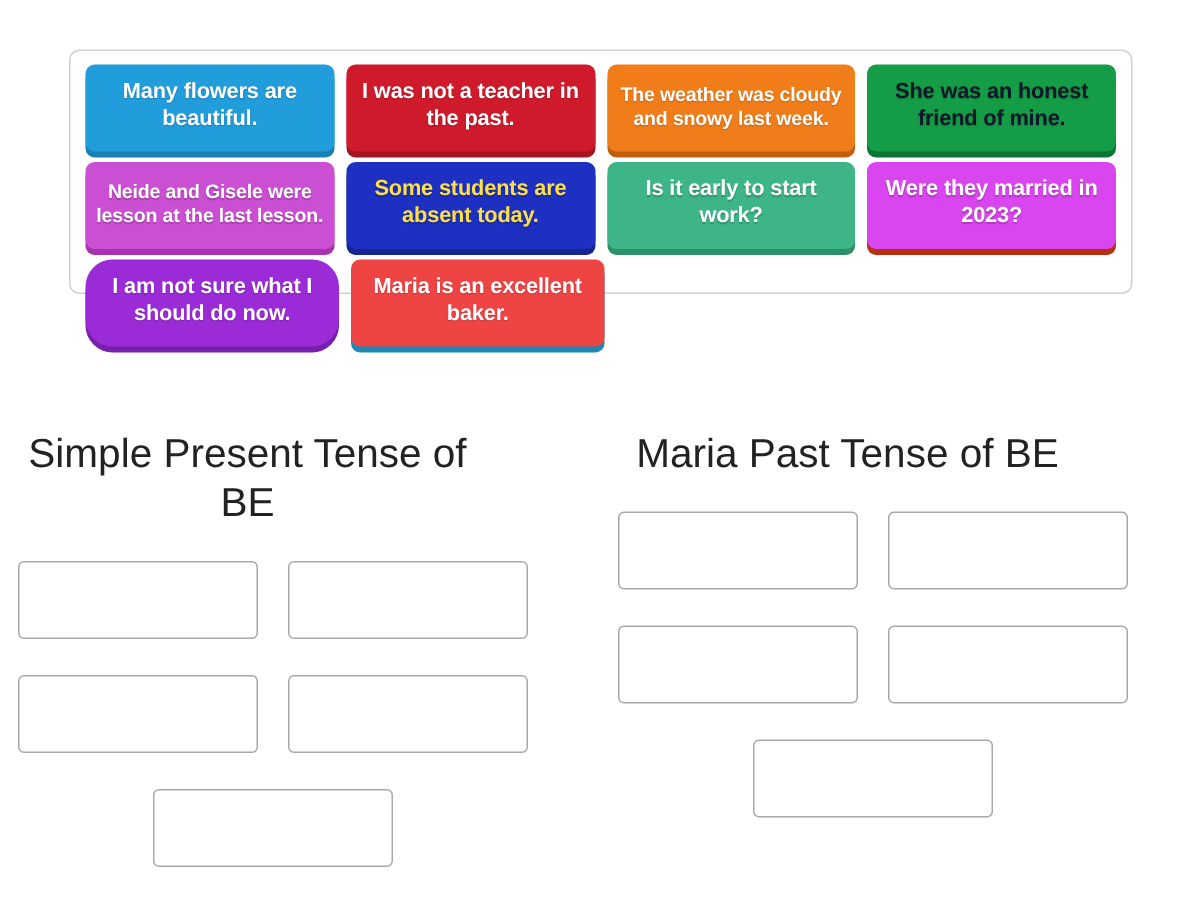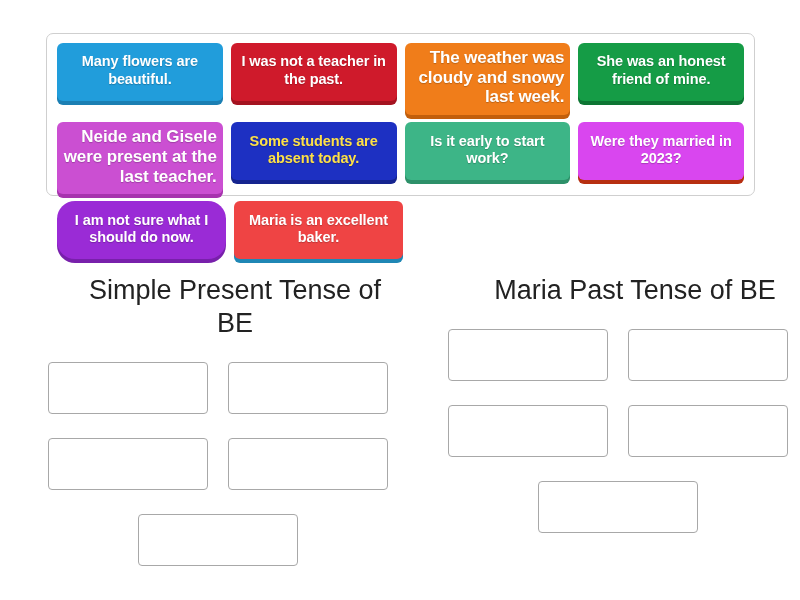--- a/index.html
+++ b/index.html
@@ -64,39 +64,39 @@
     letter-spacing: -0.1px;
     text-shadow: 0 1px 1px rgba(0,0,0,0.22);
   }
   .tile .tile-label {
     display: block;
     width: 100%;
   }
 
   
   .tile.small-type {
-    font-size: 17px;
+    font-size: 13px;
     line-height: 1.16;
-    text-align: right;
   }
 
   
   .columns {
     position: absolute;
     left: 0;
     top: 274px;
     width: 800px;
     display: flex;
     flex-direction: row;
   }
   .column {
     width: 400px;
     display: flex;
     flex-direction: column;
-    align-items: flex-end;
+    align-items: flex-start;
+    margin-top: 12px;
   }
   .column-title {
     font-size: 27px;
     line-height: 1.22;
     color: #222222;
     text-align: center;
     font-weight: normal;
     margin: 0 0 22px 0;
     width: 330px;
   }
@@ -129,28 +129,28 @@
     <div class="tile-row">
       <div class="tile" style="background: rgb(33, 157, 219); box-shadow: rgb(27, 127, 179) 0px 4px 0px 0px; color: rgb(255, 255, 255);">
         <span class="tile-label">Many flowers are beautiful.</span>
       </div>
       <div class="tile" style="background: rgb(207, 26, 43); box-shadow: rgb(164, 19, 32) 0px 4px 0px 0px; color: rgb(255, 255, 255);">
         <span class="tile-label">I was not a teacher in the past.</span>
       </div>
       <div class="tile small-type" style="background: rgb(240, 125, 26); box-shadow: rgb(194, 95, 12) 0px 4px 0px 0px; color: rgb(255, 255, 255);">
         <span class="tile-label">The weather was cloudy and snowy last week.</span>
       </div>
-      <div class="tile" style="background: rgb(21, 156, 70); box-shadow: rgb(13, 117, 51) 0px 4px 0px 0px; color: #ffffff;">
+      <div class="tile" style="background: rgb(21, 156, 70); box-shadow: rgb(13, 117, 51) 0px 4px 0px 0px; color: #0f172a;">
         <span class="tile-label">She was an honest friend of mine.</span>
       </div>
     </div>
 
     <div class="tile-row">
       <div class="tile small-type" style="background: rgb(203, 79, 210); box-shadow: rgb(167, 51, 174) 0px 4px 0px 0px; color: rgb(255, 255, 255);">
-        <span class="tile-label">Neide and Gisele were present at the last teacher.</span>
+        <span class="tile-label">Neide and Gisele were lesson at the last lesson.</span>
       </div>
       <div class="tile" style="background: rgb(29, 48, 194); box-shadow: rgb(21, 36, 143) 0px 4px 0px 0px; color: #fde047;">
         <span class="tile-label">Some students are absent today.</span>
       </div>
       <div class="tile" style="background: rgb(61, 181, 135); box-shadow: rgb(45, 144, 105) 0px 4px 0px 0px; color: rgb(255, 255, 255);">
         <span class="tile-label">Is it early to start work?</span>
       </div>
       <div class="tile" style="background: #d946ef; box-shadow: rgb(183, 47, 17) 0px 4px 0px 0px; color: rgb(255, 255, 255);">
         <span class="tile-label">Were they married in 2023?</span>
       </div>

